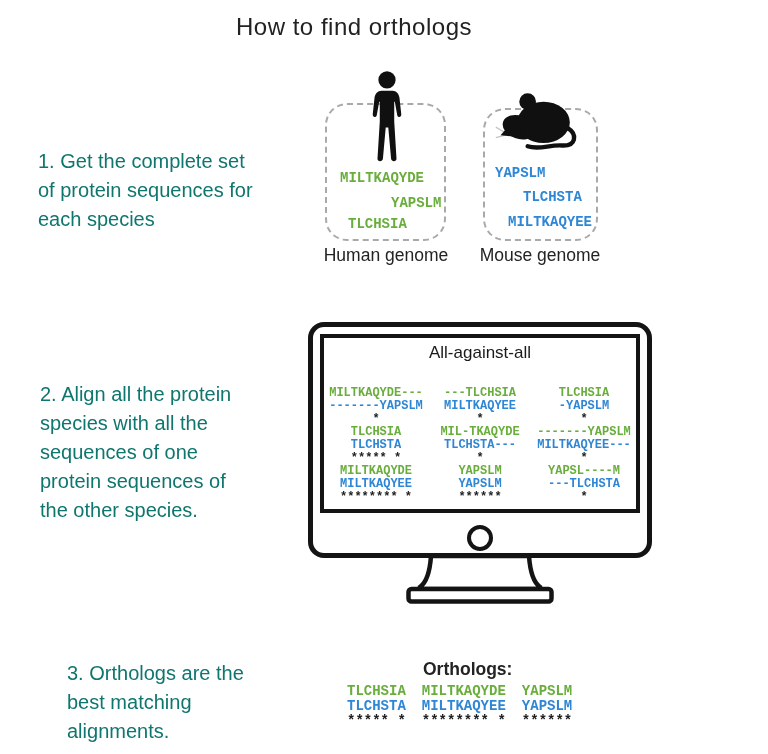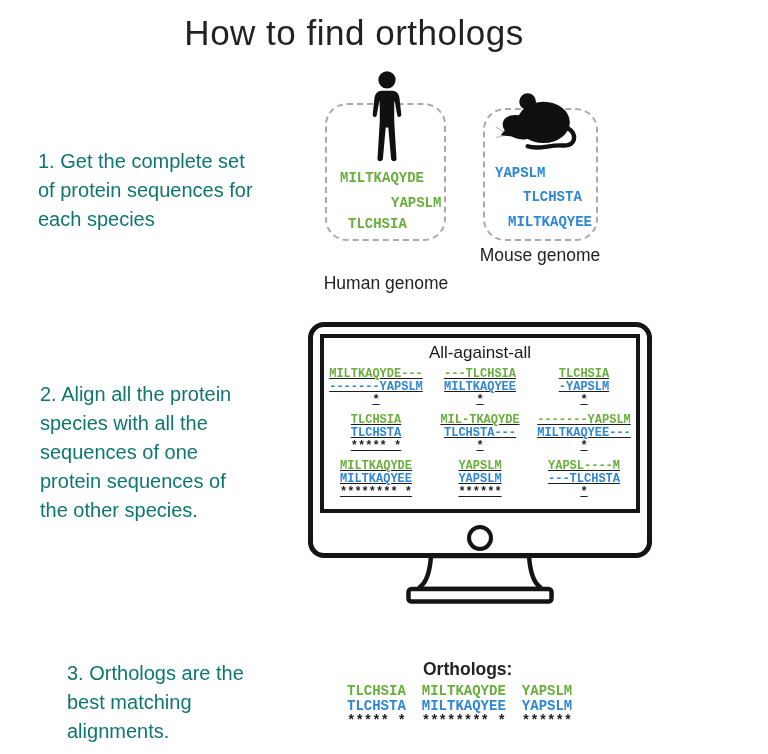--- a/index.html
+++ b/index.html
@@ -12,21 +12,21 @@
   .mono {
     font-family:"Liberation Mono", monospace;
     font-weight:bold; white-space:pre;
   }
   .green { color:var(--green,#69ae3c); }
   .blue  { color:var(--blue,#2e86d4); }
   .stars { color:var(--ink,#1e1e1e); }
 
   .page-title {
     left:354px; top:13px; transform:translateX(-50%);
-    font-size:35px; font-weight:normal; letter-spacing:0.5px;
+    font-size:24px; font-weight:normal; letter-spacing:0.5px;
     color:#222; white-space:nowrap;
   }
 
   .step { font-size:20px; line-height:29px; color:#0f766e; }
   #step1 { left:38px; top:147px; }
   #step2 { left:40px; top:380px; }
   #step3 { left:67px; top:659px; }
 
   .dash-box {
     border:2px dashed var(--dash_border,#a9a9a9);
@@ -49,22 +49,22 @@
     border:5px solid #141414; border-radius:16px; background:#fff;
   }
   .monitor-screen {
     position:absolute; left:7px; top:7px; width:320px; height:179px;
     border:4px solid #141414; background:#fff; overflow:hidden;
   }
   .screen-title {
     margin-top:5px; text-align:center; font-size:17px; line-height:20px; color:#1a1a1a;
   }
   .align-grid {
-    margin-top:5px; display:grid; grid-template-columns:repeat(3,1fr);
-    row-gap:7px; justify-items:center;text-decoration:underline;
+    margin-top:24px; display:grid; grid-template-columns:repeat(3,1fr);
+    justify-items:center;
   }
   .align-cell { text-align:center; }
   .align-cell .seq {
     font-family:"Liberation Mono", monospace; font-weight:bold;
     white-space:pre; font-size:12px; line-height:13px;
   }
   .camera {
     position:absolute; left:50%; margin-left:-13px; top:198px;
     width:26px; height:26px; border:4.5px solid #141414; border-radius:50%;
     background:#fff;
@@ -128,21 +128,21 @@
   </svg>
 
   <span class="abs mono genome-seq green" style="left:340px; top:171px">MILTKAQYDE</span>
   <span class="abs mono genome-seq green" style="left:391px; top:196px">YAPSLM</span>
   <span class="abs mono genome-seq green" style="left:348px; top:217px">TLCHSIA</span>
 
   <span class="abs mono genome-seq blue" style="left:495px; top:166px">YAPSLM</span>
   <span class="abs mono genome-seq blue" style="left:523px; top:190px">TLCHSTA</span>
   <span class="abs mono genome-seq blue" style="left:508px; top:215px">MILTKAQYEE</span>
 
-  <div class="abs genome-label" style="left:386px;margin-top:28px;">Human genome</div>
+  <div class="abs genome-label" style="left:386px;">Human genome</div>
   <div class="abs genome-label" style="left:540px;">Mouse genome</div>
 
   <div class="abs monitor-frame">
     <div class="monitor-screen">
       <div class="screen-title">All-against-all</div>
       <div class="align-grid">
 
         <div class="align-cell">
           <div class="seq green">MILTKAQYDE---</div>
           <div class="seq blue">-------YAPSLM</div>

